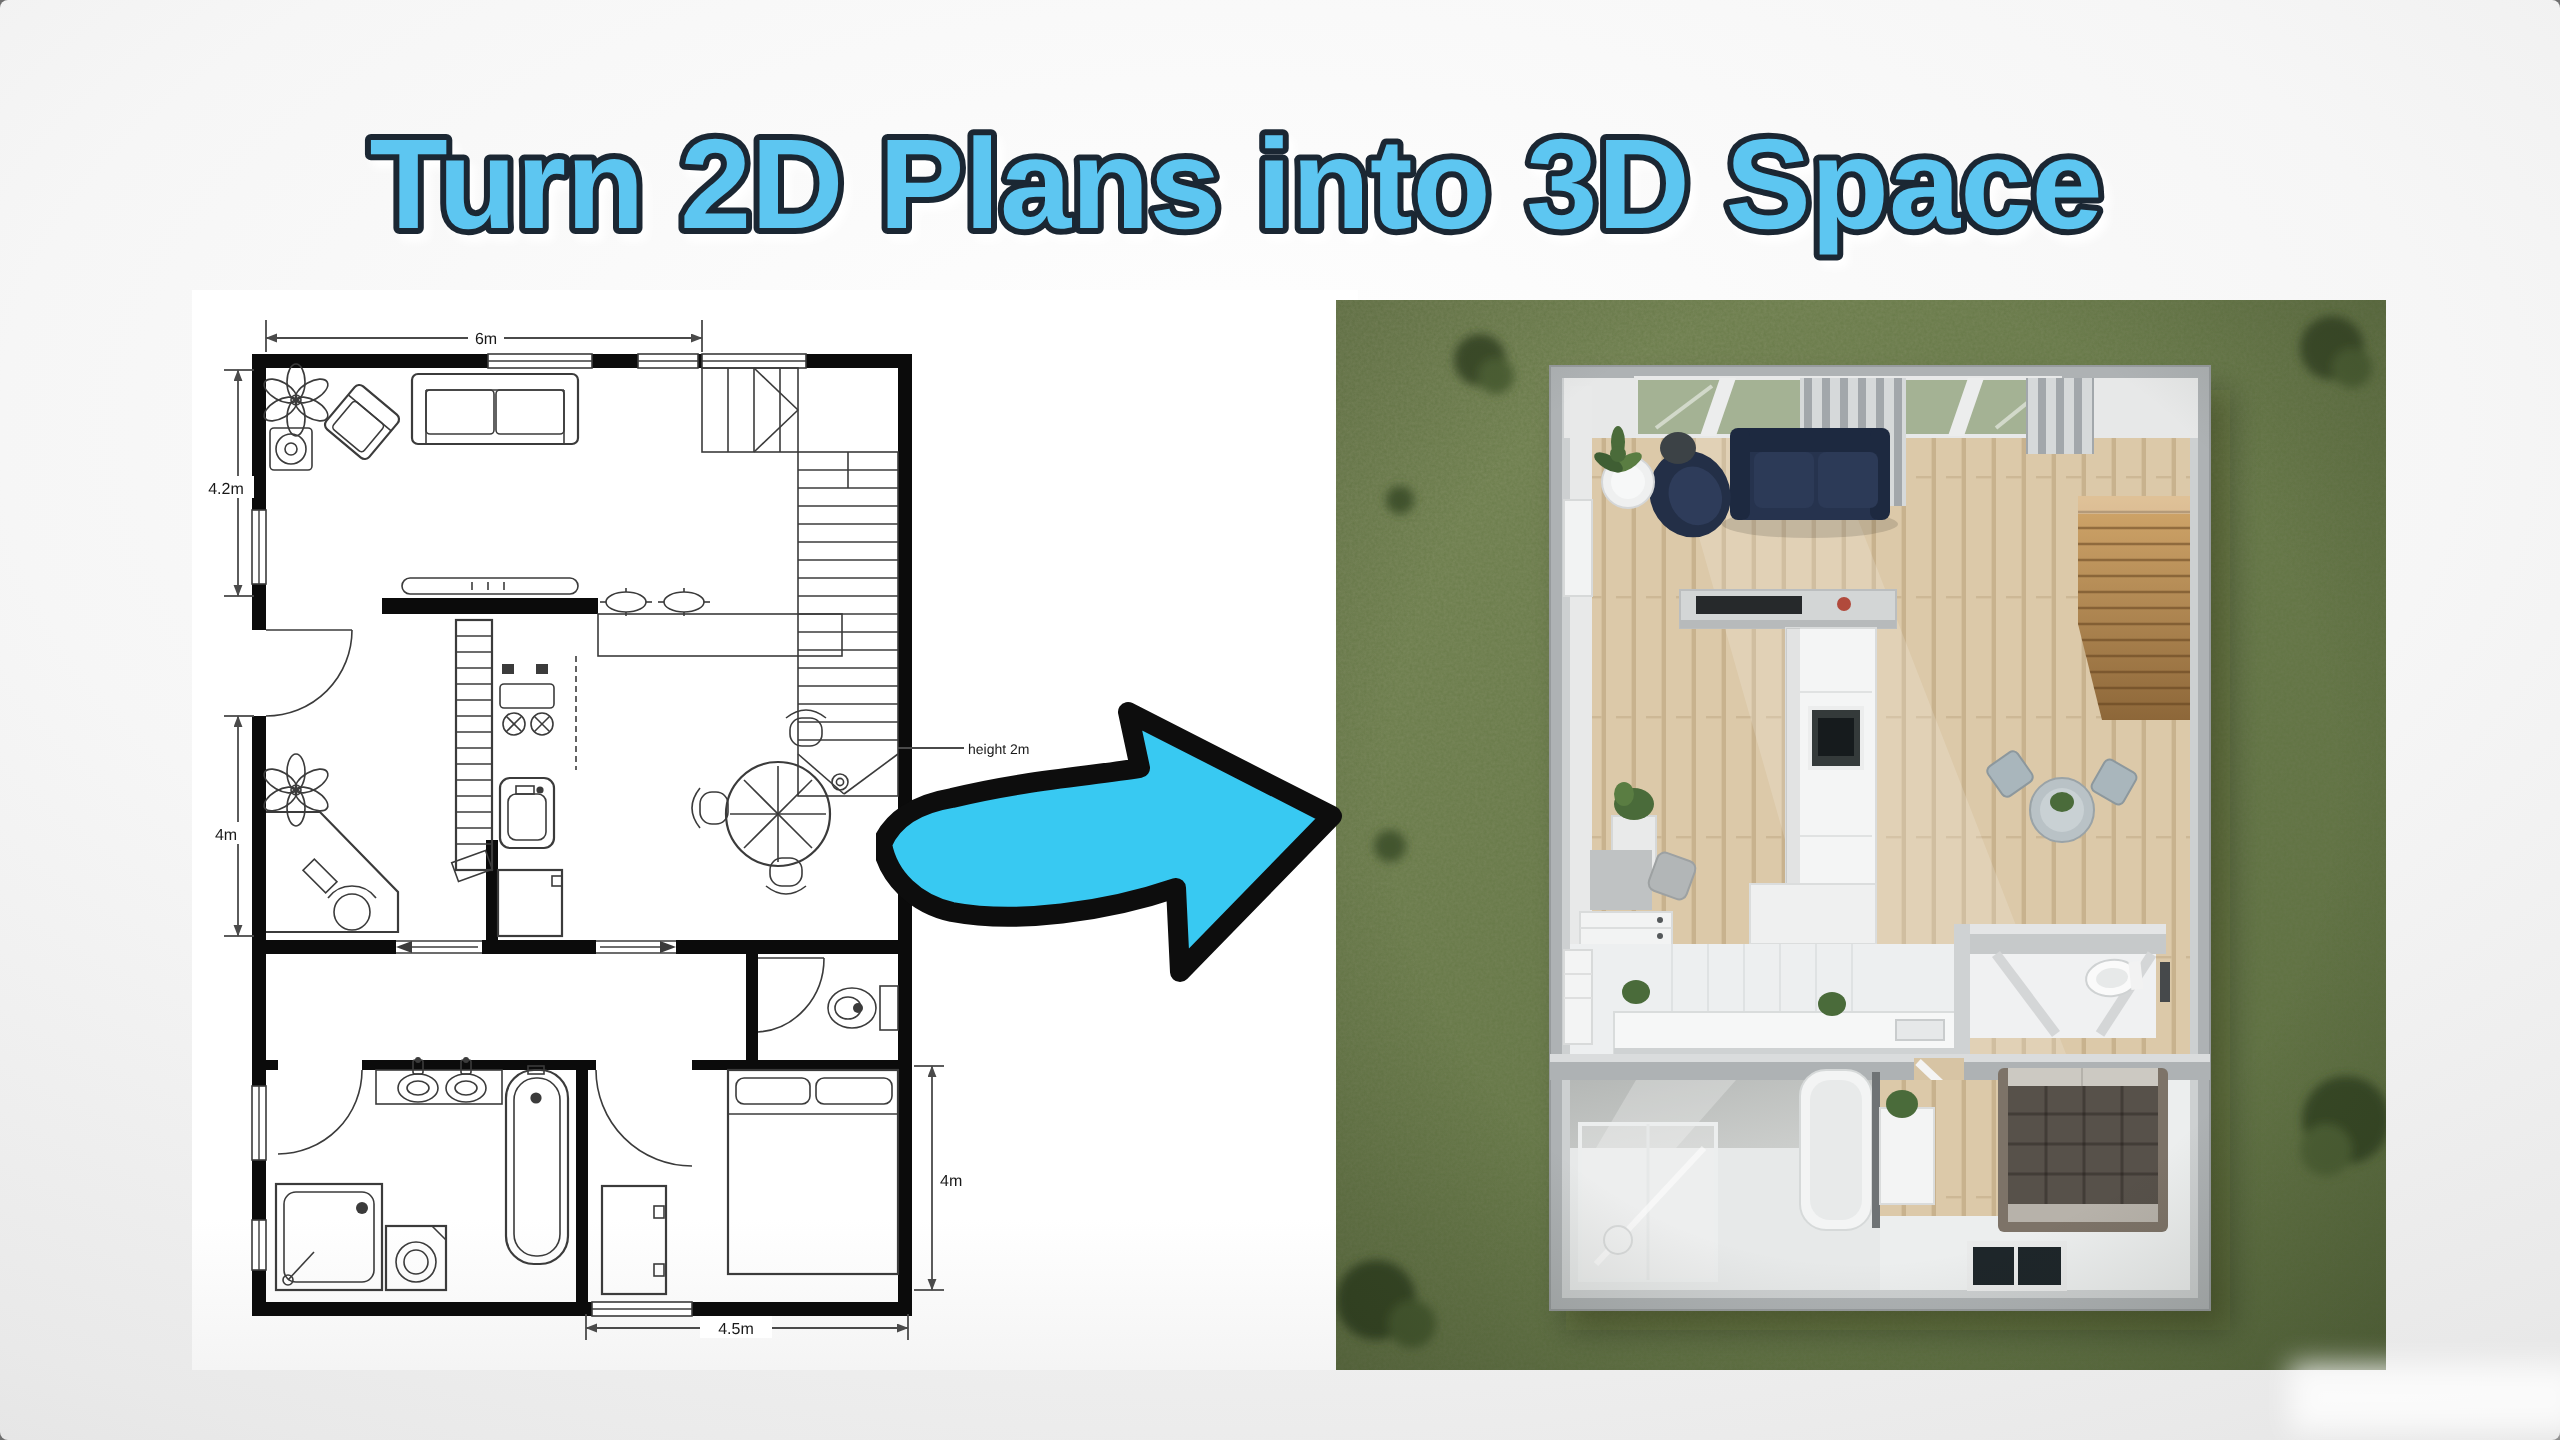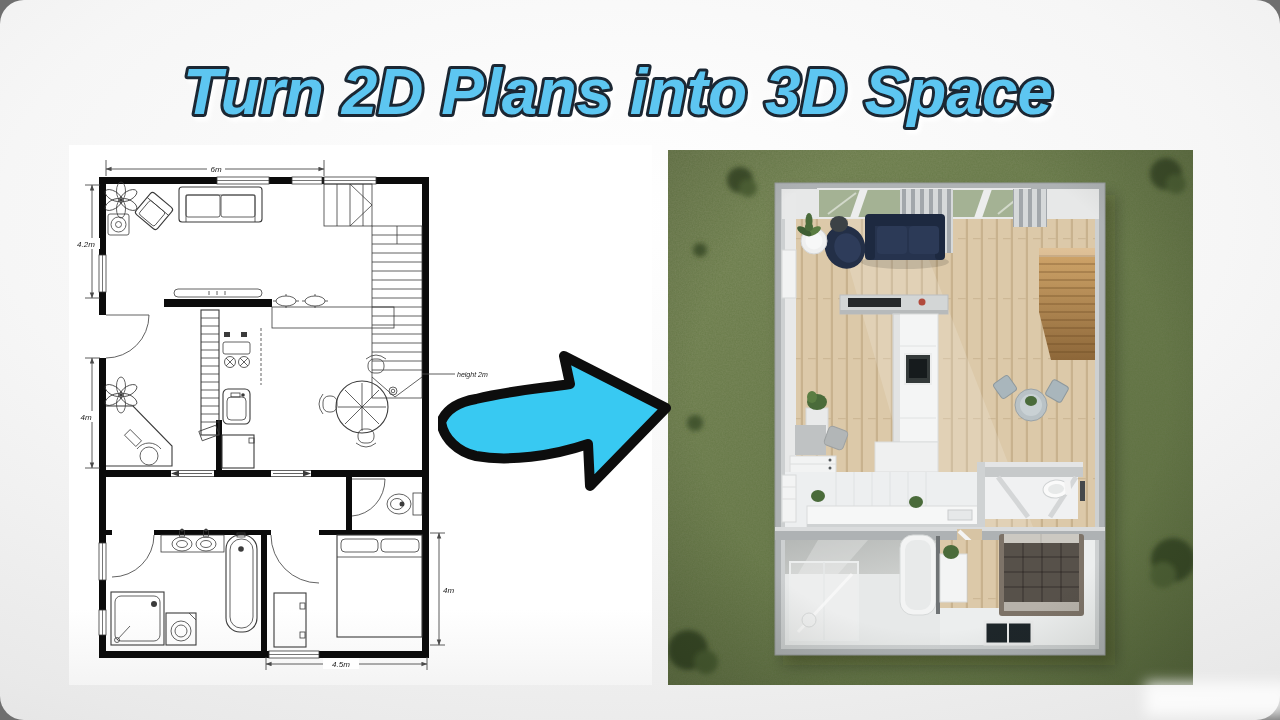--- a/index.html
+++ b/index.html
@@ -1,22 +1,22 @@
 <!DOCTYPE html>
 <html><head>
 <meta charset="utf-8">
 <style>
   html,body{margin:0;padding:0;width:1280px;height:720px;overflow:hidden;background:#6f6f6f;
             font-family:"Liberation Sans",sans-serif;}
-  .page{position:absolute;inset:0;border-radius:24px;
-        background:radial-gradient(120% 110% at 48% 30%, #ffffff 0%, #f6f6f6 40%, #e9e9e9 70%, #d7d7d7 100%);font-style:italic;}
+  .page{position:absolute;inset:0;border-radius:4px;
+        background:radial-gradient(120% 110% at 48% 30%, #ffffff 0%, #f6f6f6 40%, #e9e9e9 70%, #d7d7d7 100%);}
   .title-svg{position:absolute;left:0;top:30px;width:1280px;height:120px;}
   .title-text{font-family:"Liberation Sans",sans-serif;font-weight:bold;font-size:64px;letter-spacing:0px;
               paint-order:stroke fill;stroke:#1b2733;stroke-width:6px;stroke-linejoin:round;}
-  .panel-2d{position:absolute;left:69px;top:145px;width:583px;height:540px;
+  .panel-2d{position:absolute;left:96px;top:145px;width:583px;height:540px;
             background:linear-gradient(180deg,#ffffff 0%, #ffffff 86%, #f4f4f4 100%);}
   .panel-3d{position:absolute;left:668px;top:150px;width:525px;height:535px;overflow:hidden;}
   .arrow-svg{position:absolute;left:438px;top:342px;width:242px;height:156px;z-index:5;}
   .glow-patch{position:absolute;left:1145px;top:682px;width:145px;height:34px;background:rgba(255,255,255,.8);filter:blur(7px);}
   
   .w{fill:#0b0b0b}
   .fn{fill:none;stroke:#3b3b3b;stroke-width:1.1}
   .fn2{fill:none;stroke:#3b3b3b;stroke-width:0.8}
   .blk{fill:#3b3b3b}
   .dim{stroke:#4a4a4a;stroke-width:0.9;fill:none}

